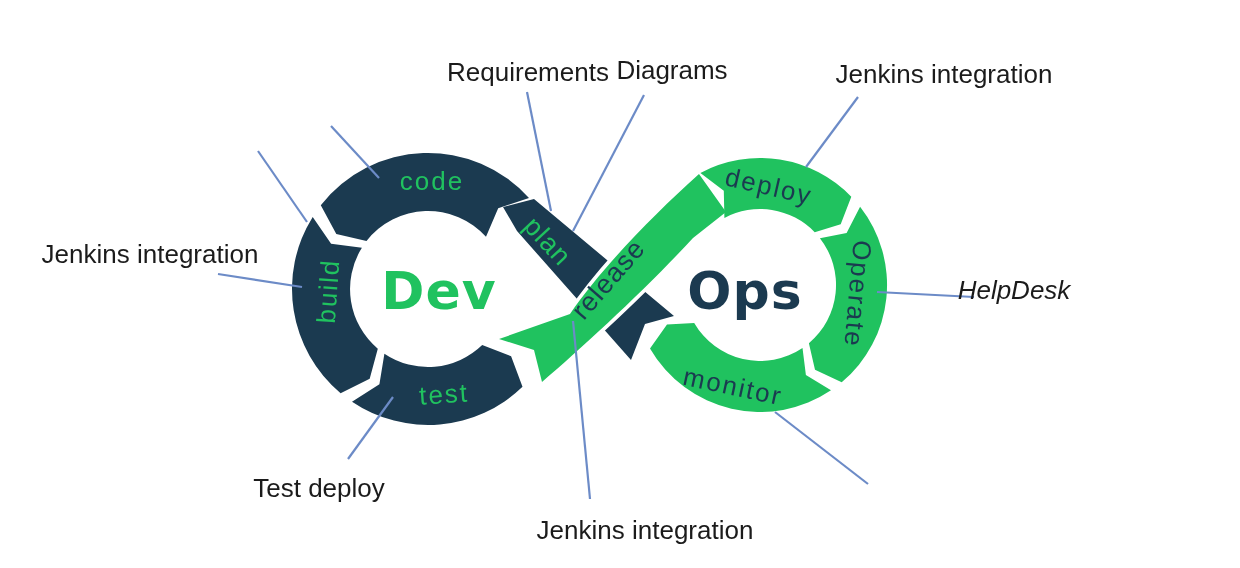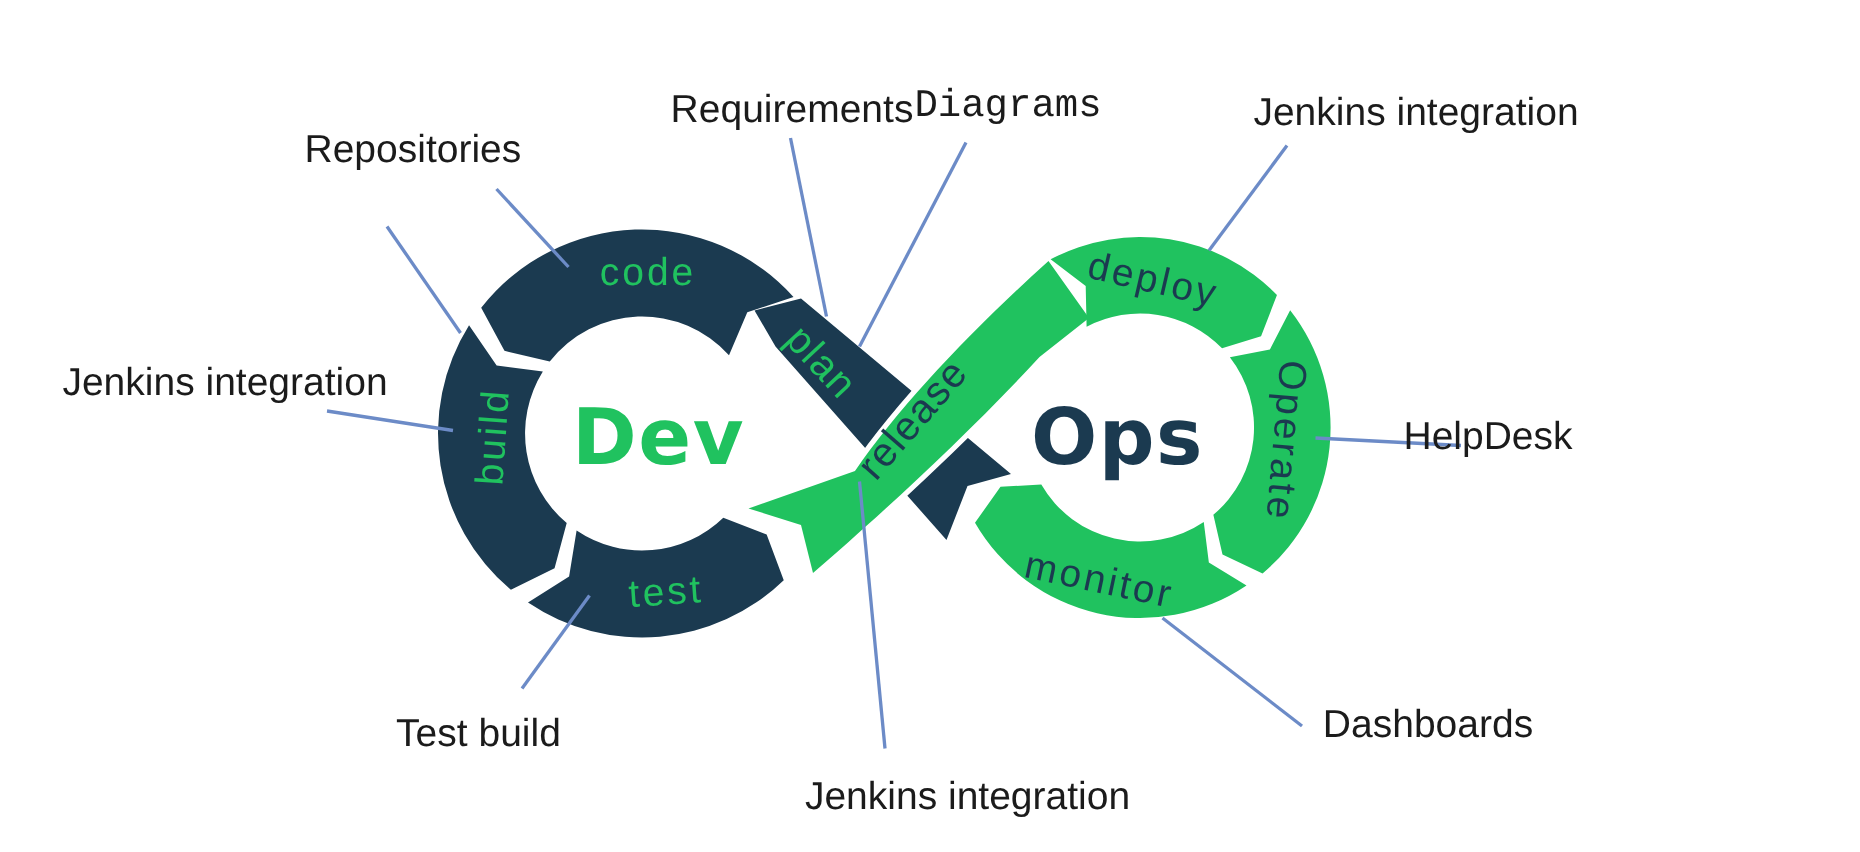--- a/index.html
+++ b/index.html
@@ -61,23 +61,21 @@
     <text class="band-word navy-text" transform="translate(608,279) rotate(-49)" text-anchor="middle" dy="0.35em">release</text>
     <text class="seg-word navy-text" transform="translate(769,186) rotate(13)" text-anchor="middle" dy="0.35em">deploy</text>
     <text class="seg-word navy-text" transform="translate(858,294) rotate(95)" text-anchor="middle" dy="0.35em">Operate</text>
     <text class="seg-word navy-text" transform="translate(733,386) rotate(12)" text-anchor="middle" dy="0.35em">monitor</text>
 
     <text class="loop-word green-text" transform="translate(439,291)" text-anchor="middle" dy="0.35em">Dev</text>
     <text class="loop-word navy-text" transform="translate(745,291)" text-anchor="middle" dy="0.35em">Ops</text>
   </svg>
 
   <div class="ann block" style="left:203px;top:84px;">
-    <div>Repositories</div>
   </div>
   <div class="ann" style="left:502px;top:72px;margin-left:26px;">Requirements</div>
-  <div class="ann" style="left:672px;top:70px;font-family:Liberation Mono, monospace;">Diagrams</div>
+  <div class="ann" style="left:672px;top:70px;">Diagrams</div>
   <div class="ann" style="left:944px;top:74px;">Jenkins integration</div>
   <div class="ann" style="left:150px;top:254px;">Jenkins integration</div>
-  <div class="ann" style="left:992px;top:290px;">HelpDesk</div>
-  <div class="ann" style="left:319px;top:488px;">Test build</div>
+  <div class="ann" style="left:1014px;top:290px;font-style:italic;">HelpDesk</div>
+  <div class="ann" style="left:319px;top:488px;">Test deploy</div>
   <div class="ann" style="left:645px;top:530px;">Jenkins integration</div>
-  <div class="ann" style="left:952px;top:482px;">Dashboards</div>
 </div>
 
 </body></html>

